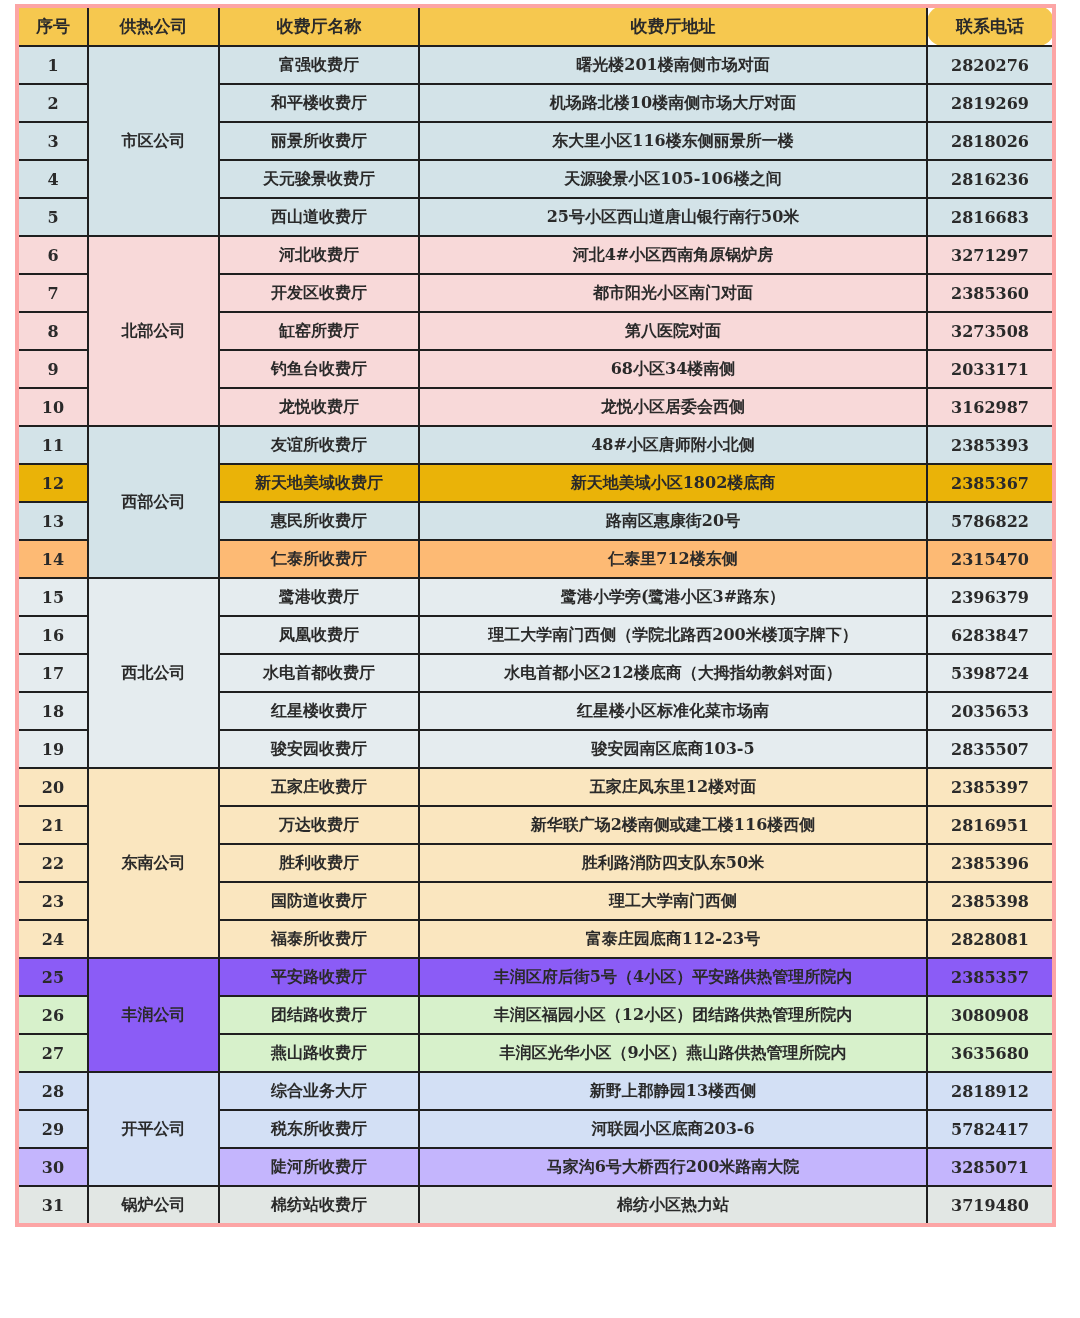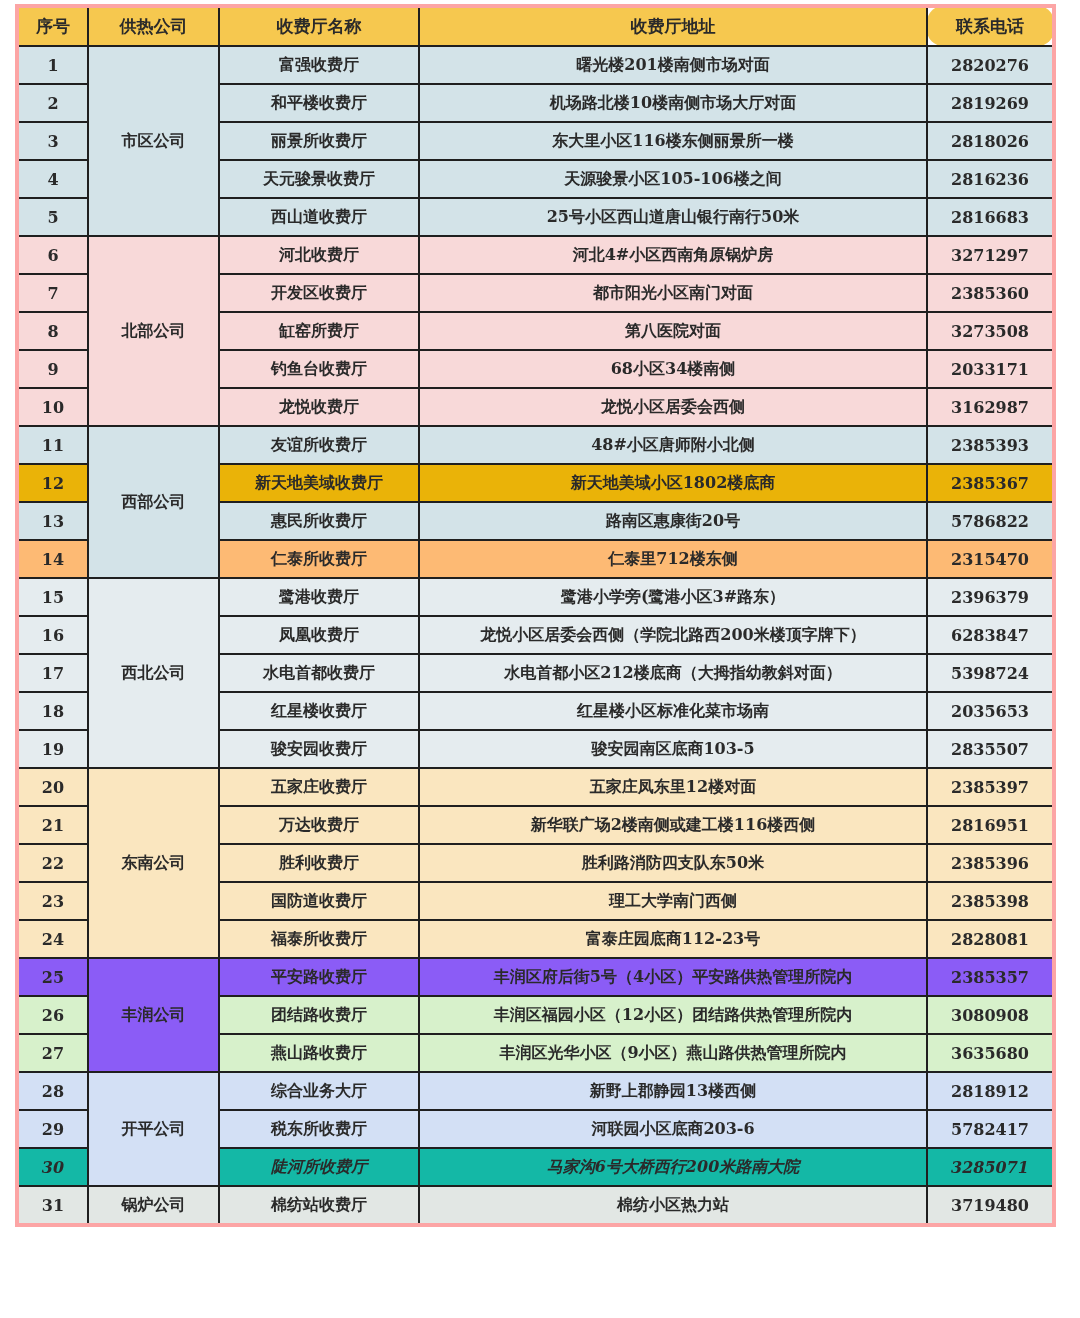--- a/index.html
+++ b/index.html
@@ -162,21 +162,21 @@
       <tr style="background: rgb(229, 236, 239);">
         <td class="num">15</td>
         <td class="company" rowspan="5">西北公司</td>
         <td class="name">鹭港收费厅</td>
         <td class="addr">鹭港小学旁(鹭港小区3#路东）</td>
         <td class="tel">2396379</td>
       </tr>
       <tr style="background: rgb(229, 236, 239);">
         <td class="num">16</td>
         <td class="name">凤凰收费厅</td>
-        <td class="addr">龙悦小区居委会西侧（学院北路西200米楼顶字牌下）</td>
+        <td class="addr">理工大学南门西侧（学院北路西200米楼顶字牌下）</td>
         <td class="tel">6283847</td>
       </tr>
       <tr style="background: rgb(229, 236, 239);">
         <td class="num">17</td>
         <td class="name">水电首都收费厅</td>
         <td class="addr">水电首都小区212楼底商（大拇指幼教斜对面）</td>
         <td class="tel">5398724</td>
       </tr>
       <tr style="background: rgb(229, 236, 239);">
         <td class="num">18</td>
@@ -246,21 +246,21 @@
         <td class="name">综合业务大厅</td>
         <td class="addr">新野上郡静园13楼西侧</td>
         <td class="tel">2818912</td>
       </tr>
       <tr style="background: rgb(211, 224, 245);">
         <td class="num">29</td>
         <td class="name">税东所收费厅</td>
         <td class="addr">河联园小区底商203-6</td>
         <td class="tel">5782417</td>
       </tr>
-      <tr style="background: #14b8a6; font-style: italic;">
+      <tr style="background: #c4b5fd;">
         <td class="num">30</td>
         <td class="name">陡河所收费厅</td>
         <td class="addr">马家沟6号大桥西行200米路南大院</td>
         <td class="tel">3285071</td>
       </tr>
       <tr style="background: rgb(226, 231, 228);">
         <td class="num">31</td>
         <td class="company" rowspan="1">锅炉公司</td>
         <td class="name">棉纺站收费厅</td>
         <td class="addr">棉纺小区热力站</td>

